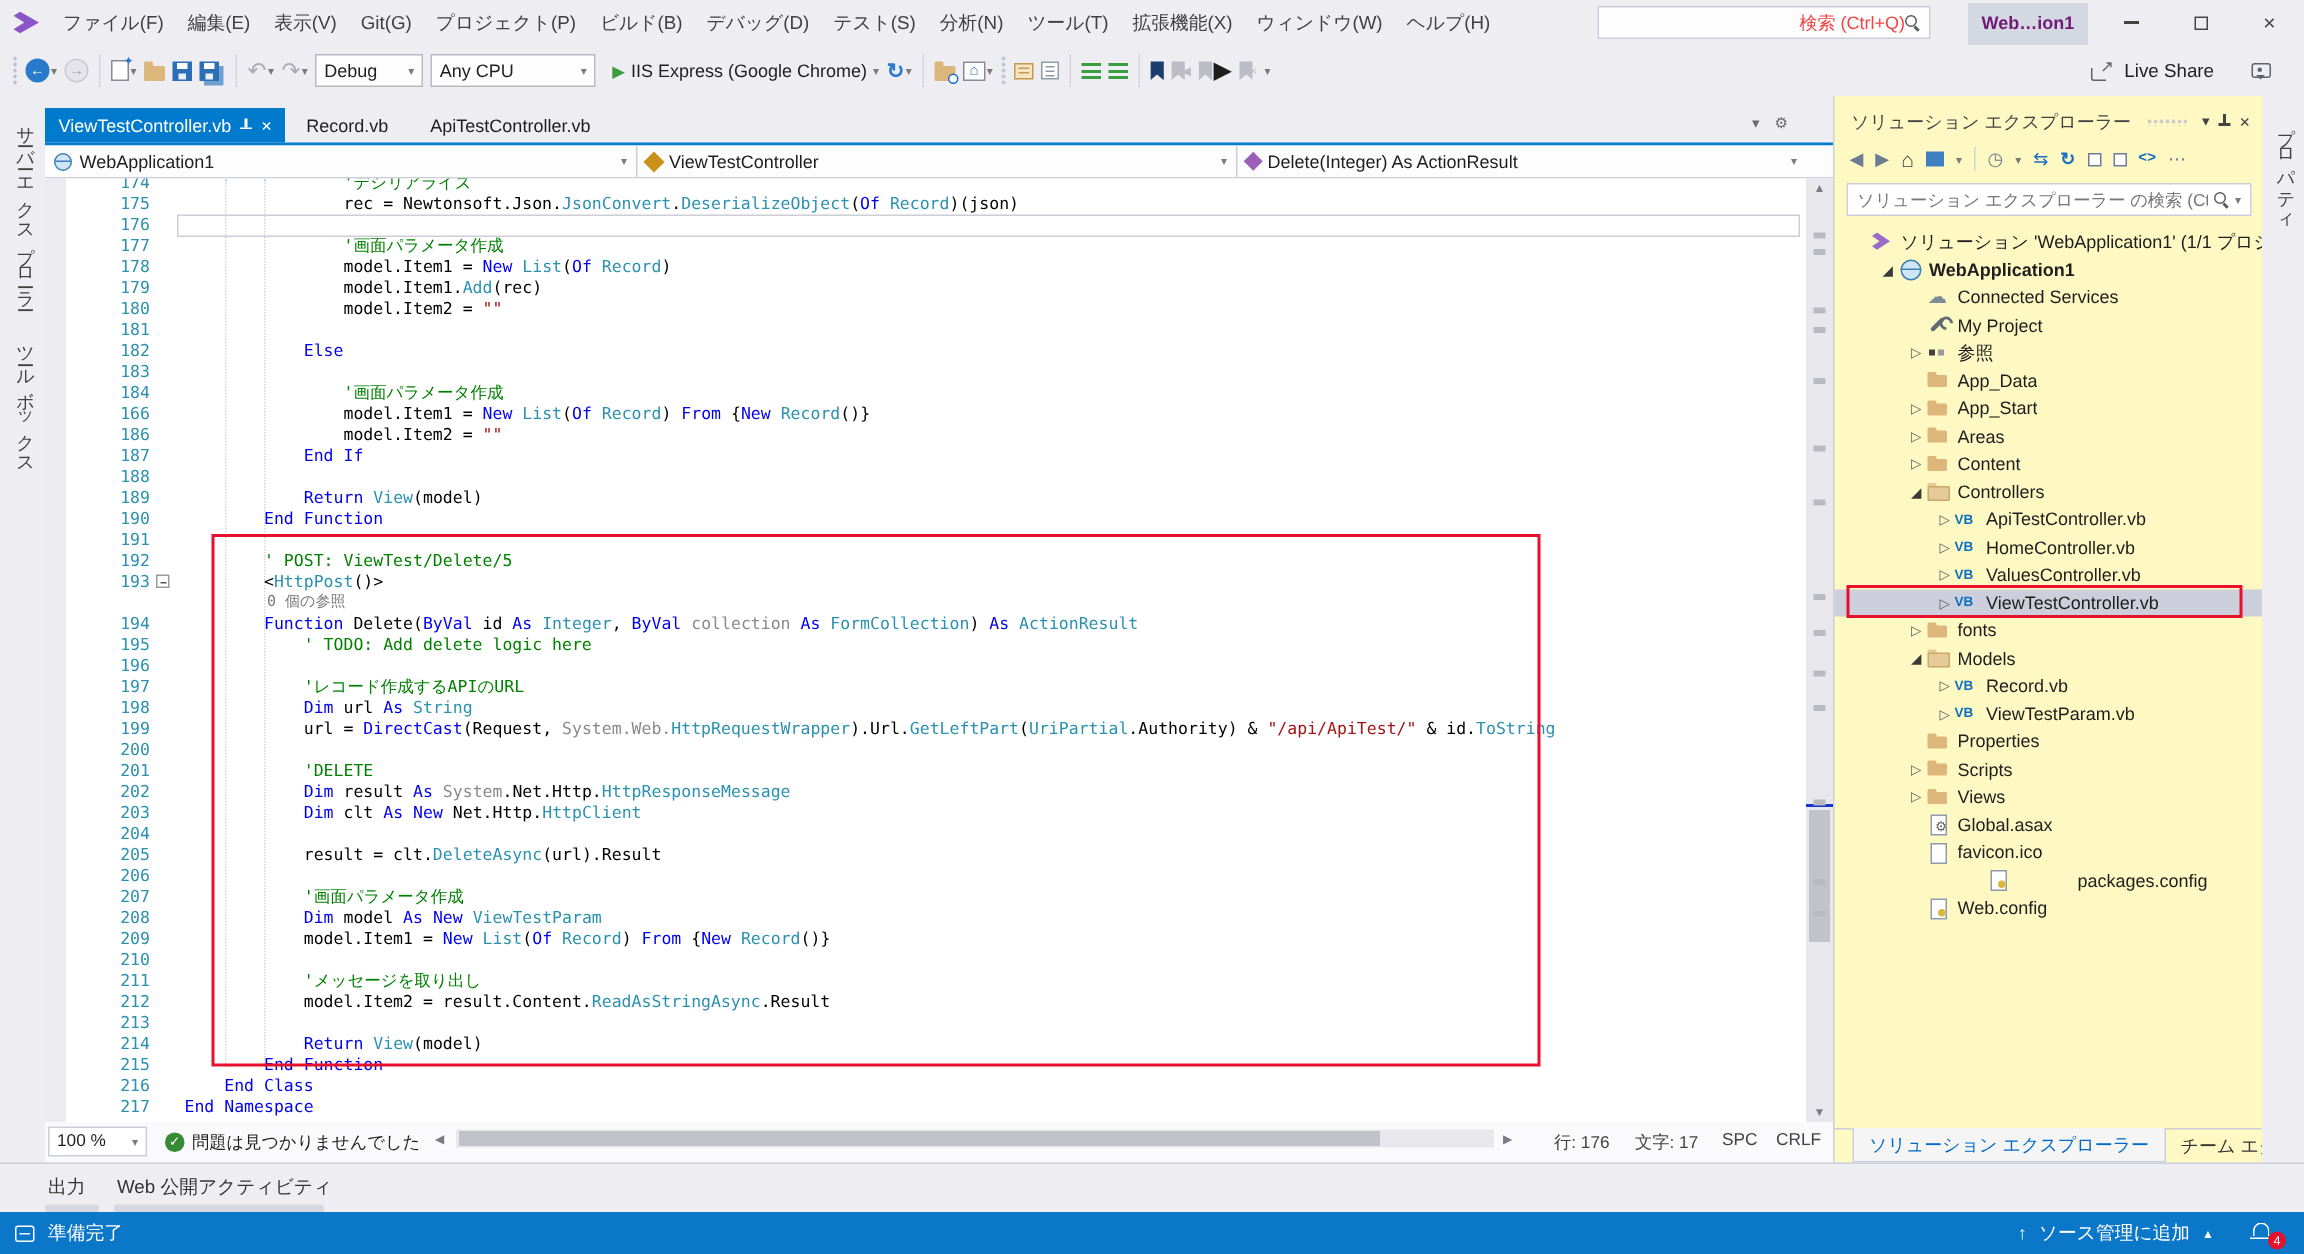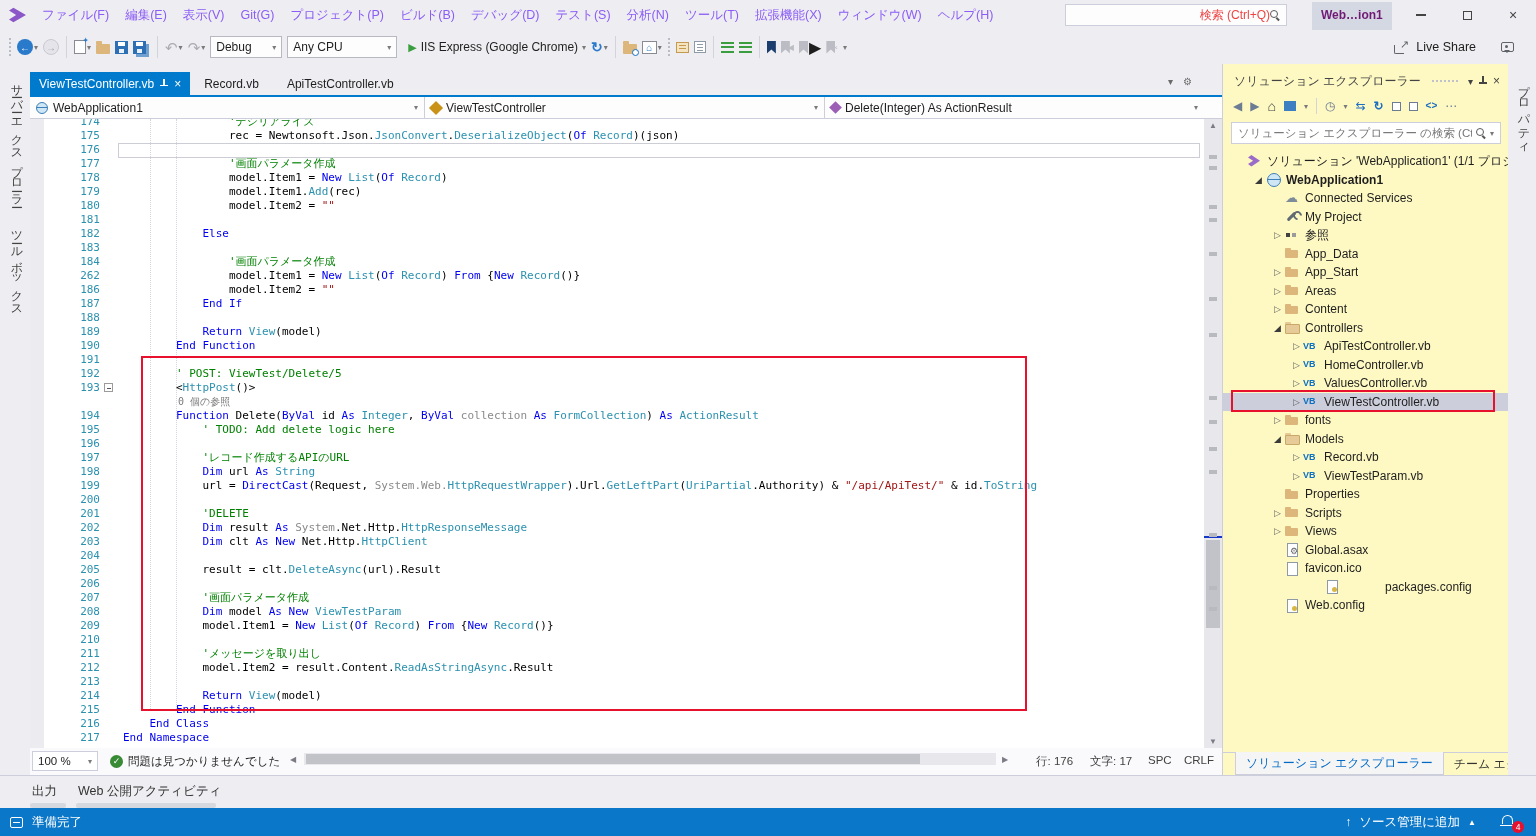--- a/index.html
+++ b/index.html
@@ -4,21 +4,21 @@
 <style>
   * { margin:0; padding:0; box-sizing:border-box; }
   html,body { width:1536px; height:836px; overflow:hidden; }
   body { font-family:"Liberation Sans", sans-serif; color:#1E1E1E; }
   #app { position:relative; width:1536px; height:836px; background:#EEEEF2; overflow:hidden; }
 
   
   #titlebar { position:absolute; left:0; top:0; width:1536px; height:30px; background:#EEEEF2; display:flex; align-items:center; }
   .vslogo { width:17px; height:17px; margin:0 8px 0 9px; background:#8B57C8; clip-path:polygon(0 24%,26% 8%,100% 50%,26% 92%,0 76%,42% 50%); }
   #menubar { display:flex; align-items:center; height:30px; }
-  .menu-item { padding:0 8px; font-size:12.5px; line-height:30px; color:#8b5cf6; white-space:nowrap; }
+  .menu-item { padding:0 8px; font-size:12.5px; line-height:30px; color:#404040; white-space:nowrap; }
   #qsearch { position:absolute; left:1065px; top:4px; width:222px; height:22px; background:#FDFDFE; border:1px solid #CCCEDB; display:flex; align-items:center; padding:0 6px; }
   #qsearch .ph { flex:1; font-size:12px; color:#ef4444;text-align:right; }
   .magico { position:relative; width:10px; height:10px; flex:none; }
   .magico::before { content:''; position:absolute; left:0; top:0; width:6px; height:6px; border:1.5px solid #5A5A5A; border-radius:50%; }
   .magico::after { content:''; position:absolute; left:7px; top:7px; width:4px; height:1.5px; background:#5A5A5A; transform:rotate(45deg); transform-origin:0 0; }
   #winbadge { position:absolute; left:1312px; top:2px; height:39px; background:#D4D8E2; padding:0 9px; font-size:12px; font-weight:bold; line-height:26px; color:#701a75; }
   #winbtns { position:absolute; right:0; top:0; height:30px; display:flex; }
   .winbtn { width:46px; height:30px; display:flex; align-items:center; justify-content:center; color:#444; }
   .ic-min { width:10px; height:1.5px; background:#444; }
   .ic-max { width:9px; height:9px; border:1.2px solid #444; }
@@ -413,21 +413,21 @@
           </div>
           <div class="cl">
             <span class="ln">183</span>
             <span class="ct"></span>
           </div>
           <div class="cl">
             <span class="ln">184</span>
             <span class="ct"><span class="c-cm">                '画面パラメータ作成</span></span>
           </div>
           <div class="cl">
-            <span class="ln">262</span>
+            <span class="ln">166</span>
             <span class="ct"><span class="c-pl">                model.Item1 = </span><span class="c-kw">New</span><span class="c-pl"> </span><span class="c-ty">List</span><span class="c-pl">(</span><span class="c-kw">Of</span><span class="c-pl"> </span><span class="c-ty">Record</span><span class="c-pl">) </span><span class="c-kw">From</span><span class="c-pl"> {</span><span class="c-kw">New</span><span class="c-pl"> </span><span class="c-ty">Record</span><span class="c-pl">()}</span></span>
           </div>
           <div class="cl">
             <span class="ln">186</span>
             <span class="ct"><span class="c-pl">                model.Item2 = </span><span class="c-st">""</span></span>
           </div>
           <div class="cl">
             <span class="ln">187</span>
             <span class="ct"><span class="c-pl">            </span><span class="c-kw">End If</span></span>
           </div>

